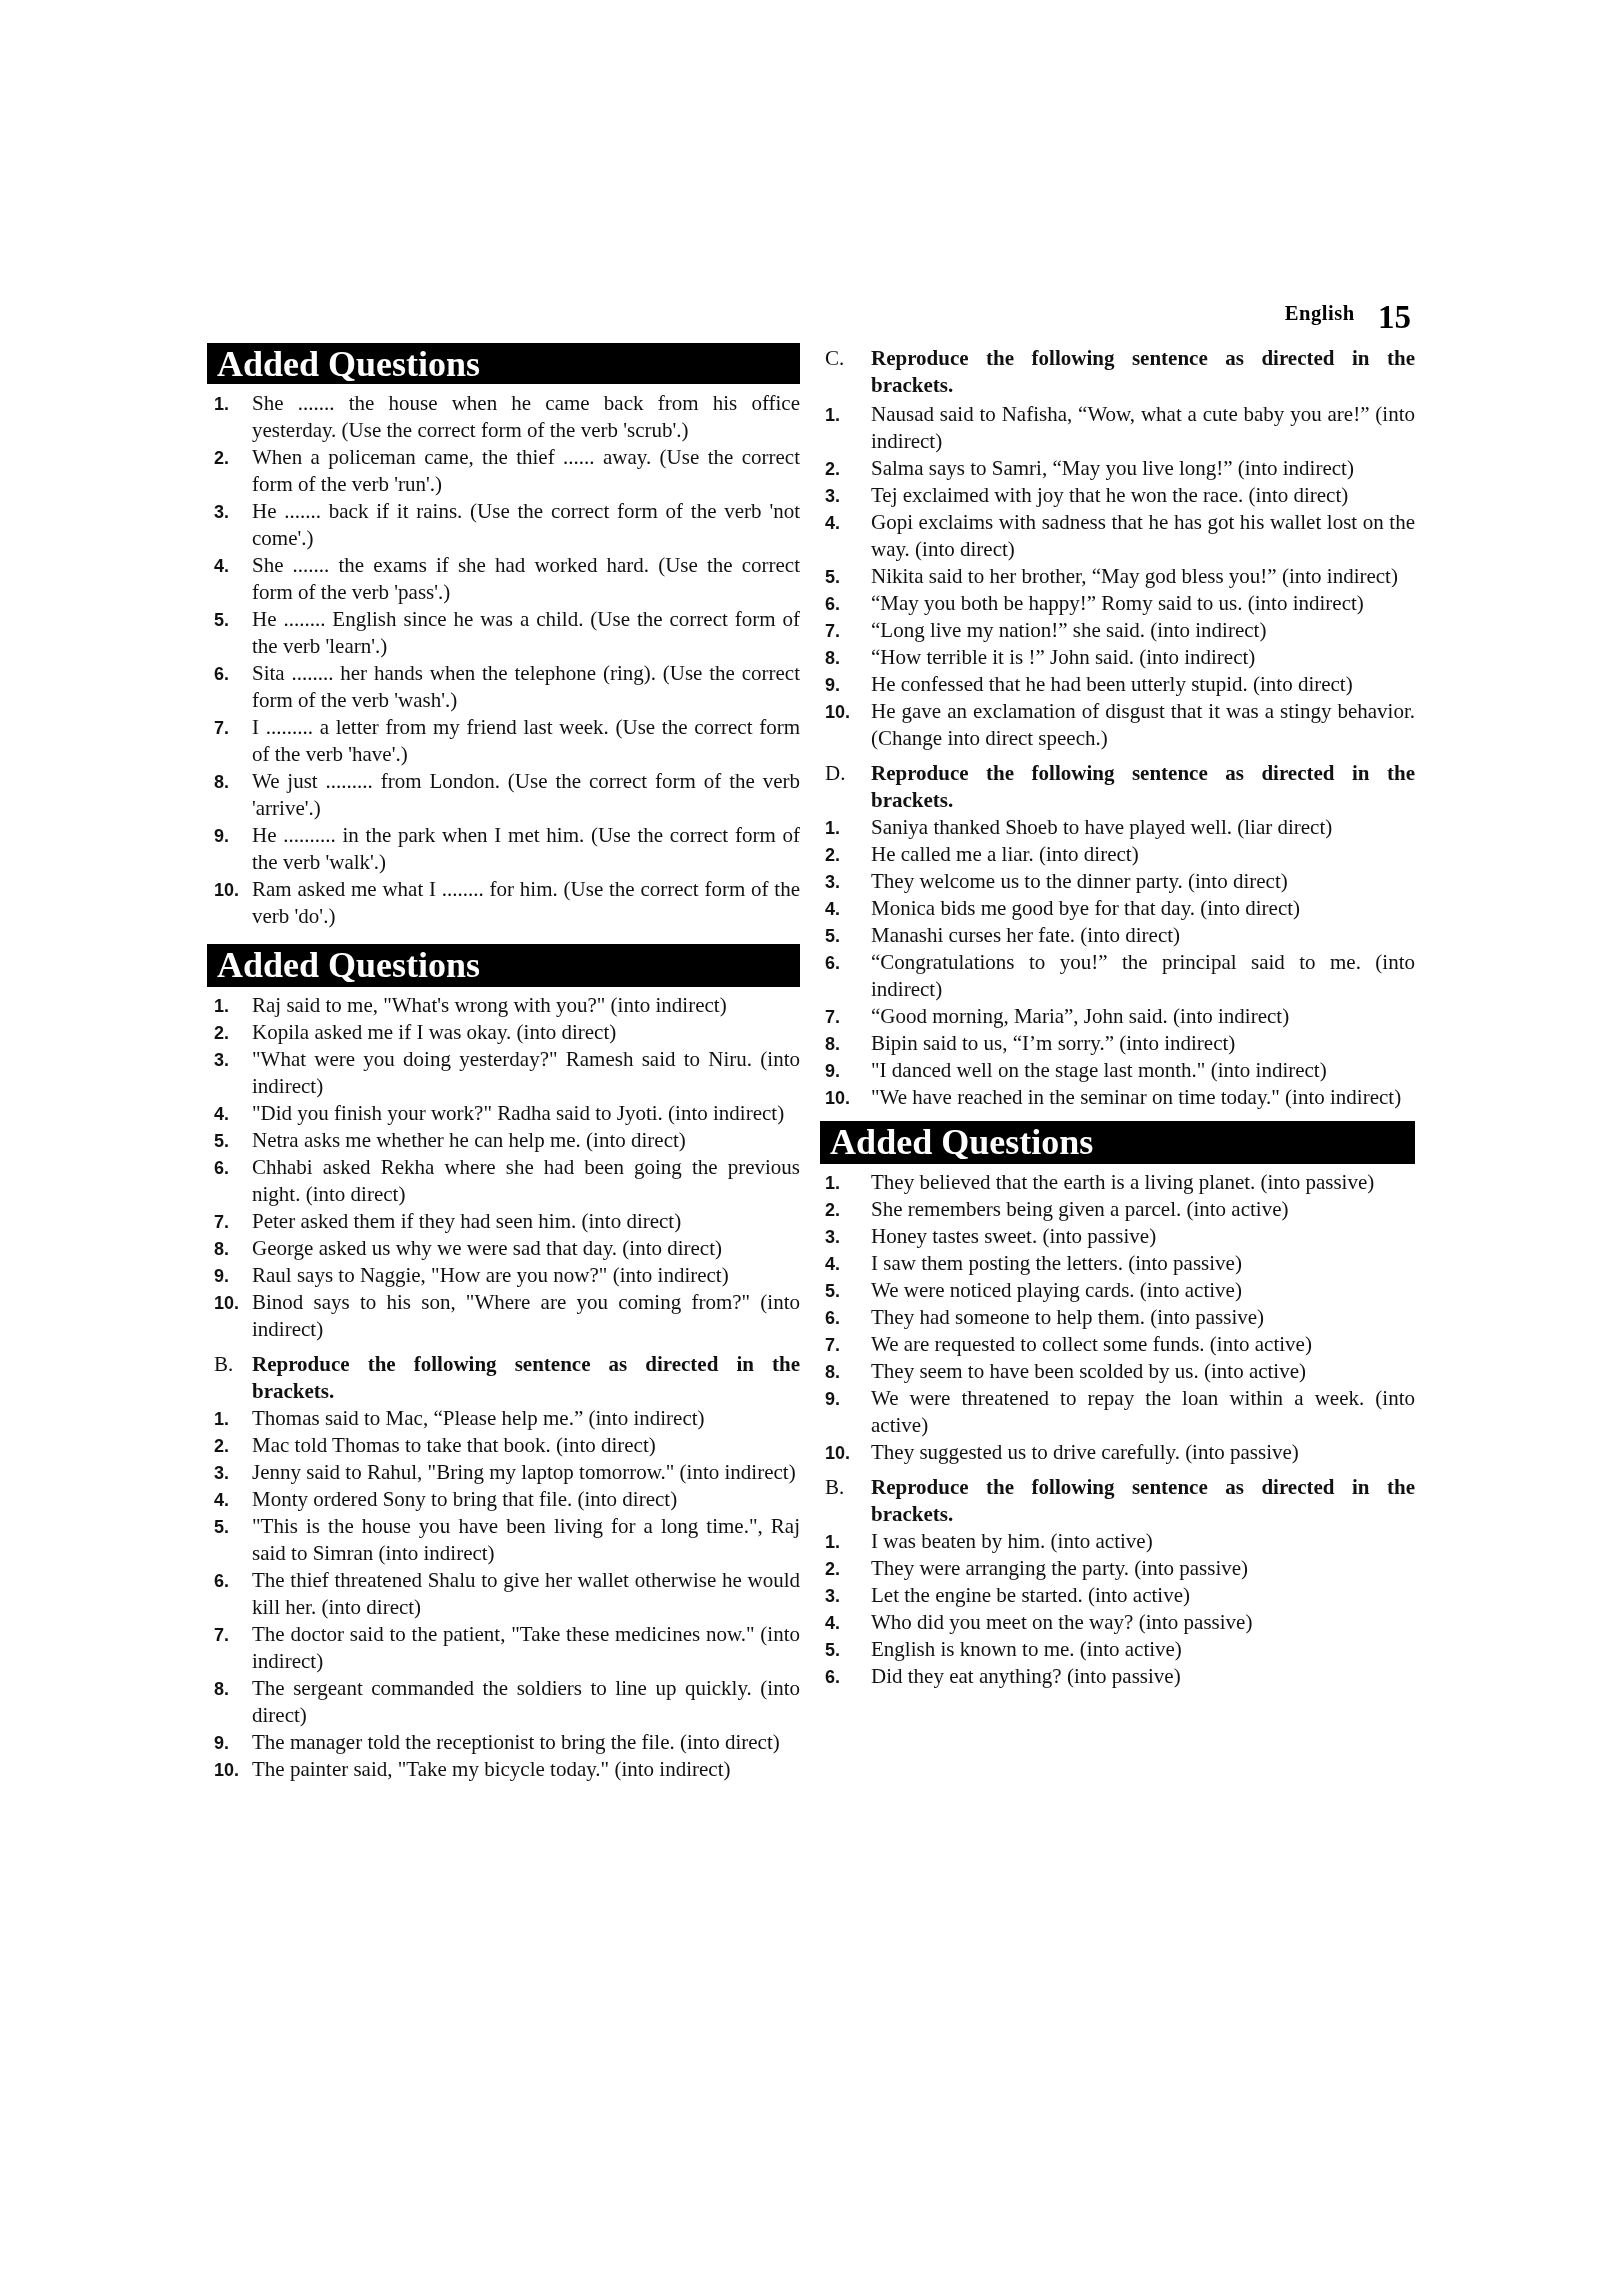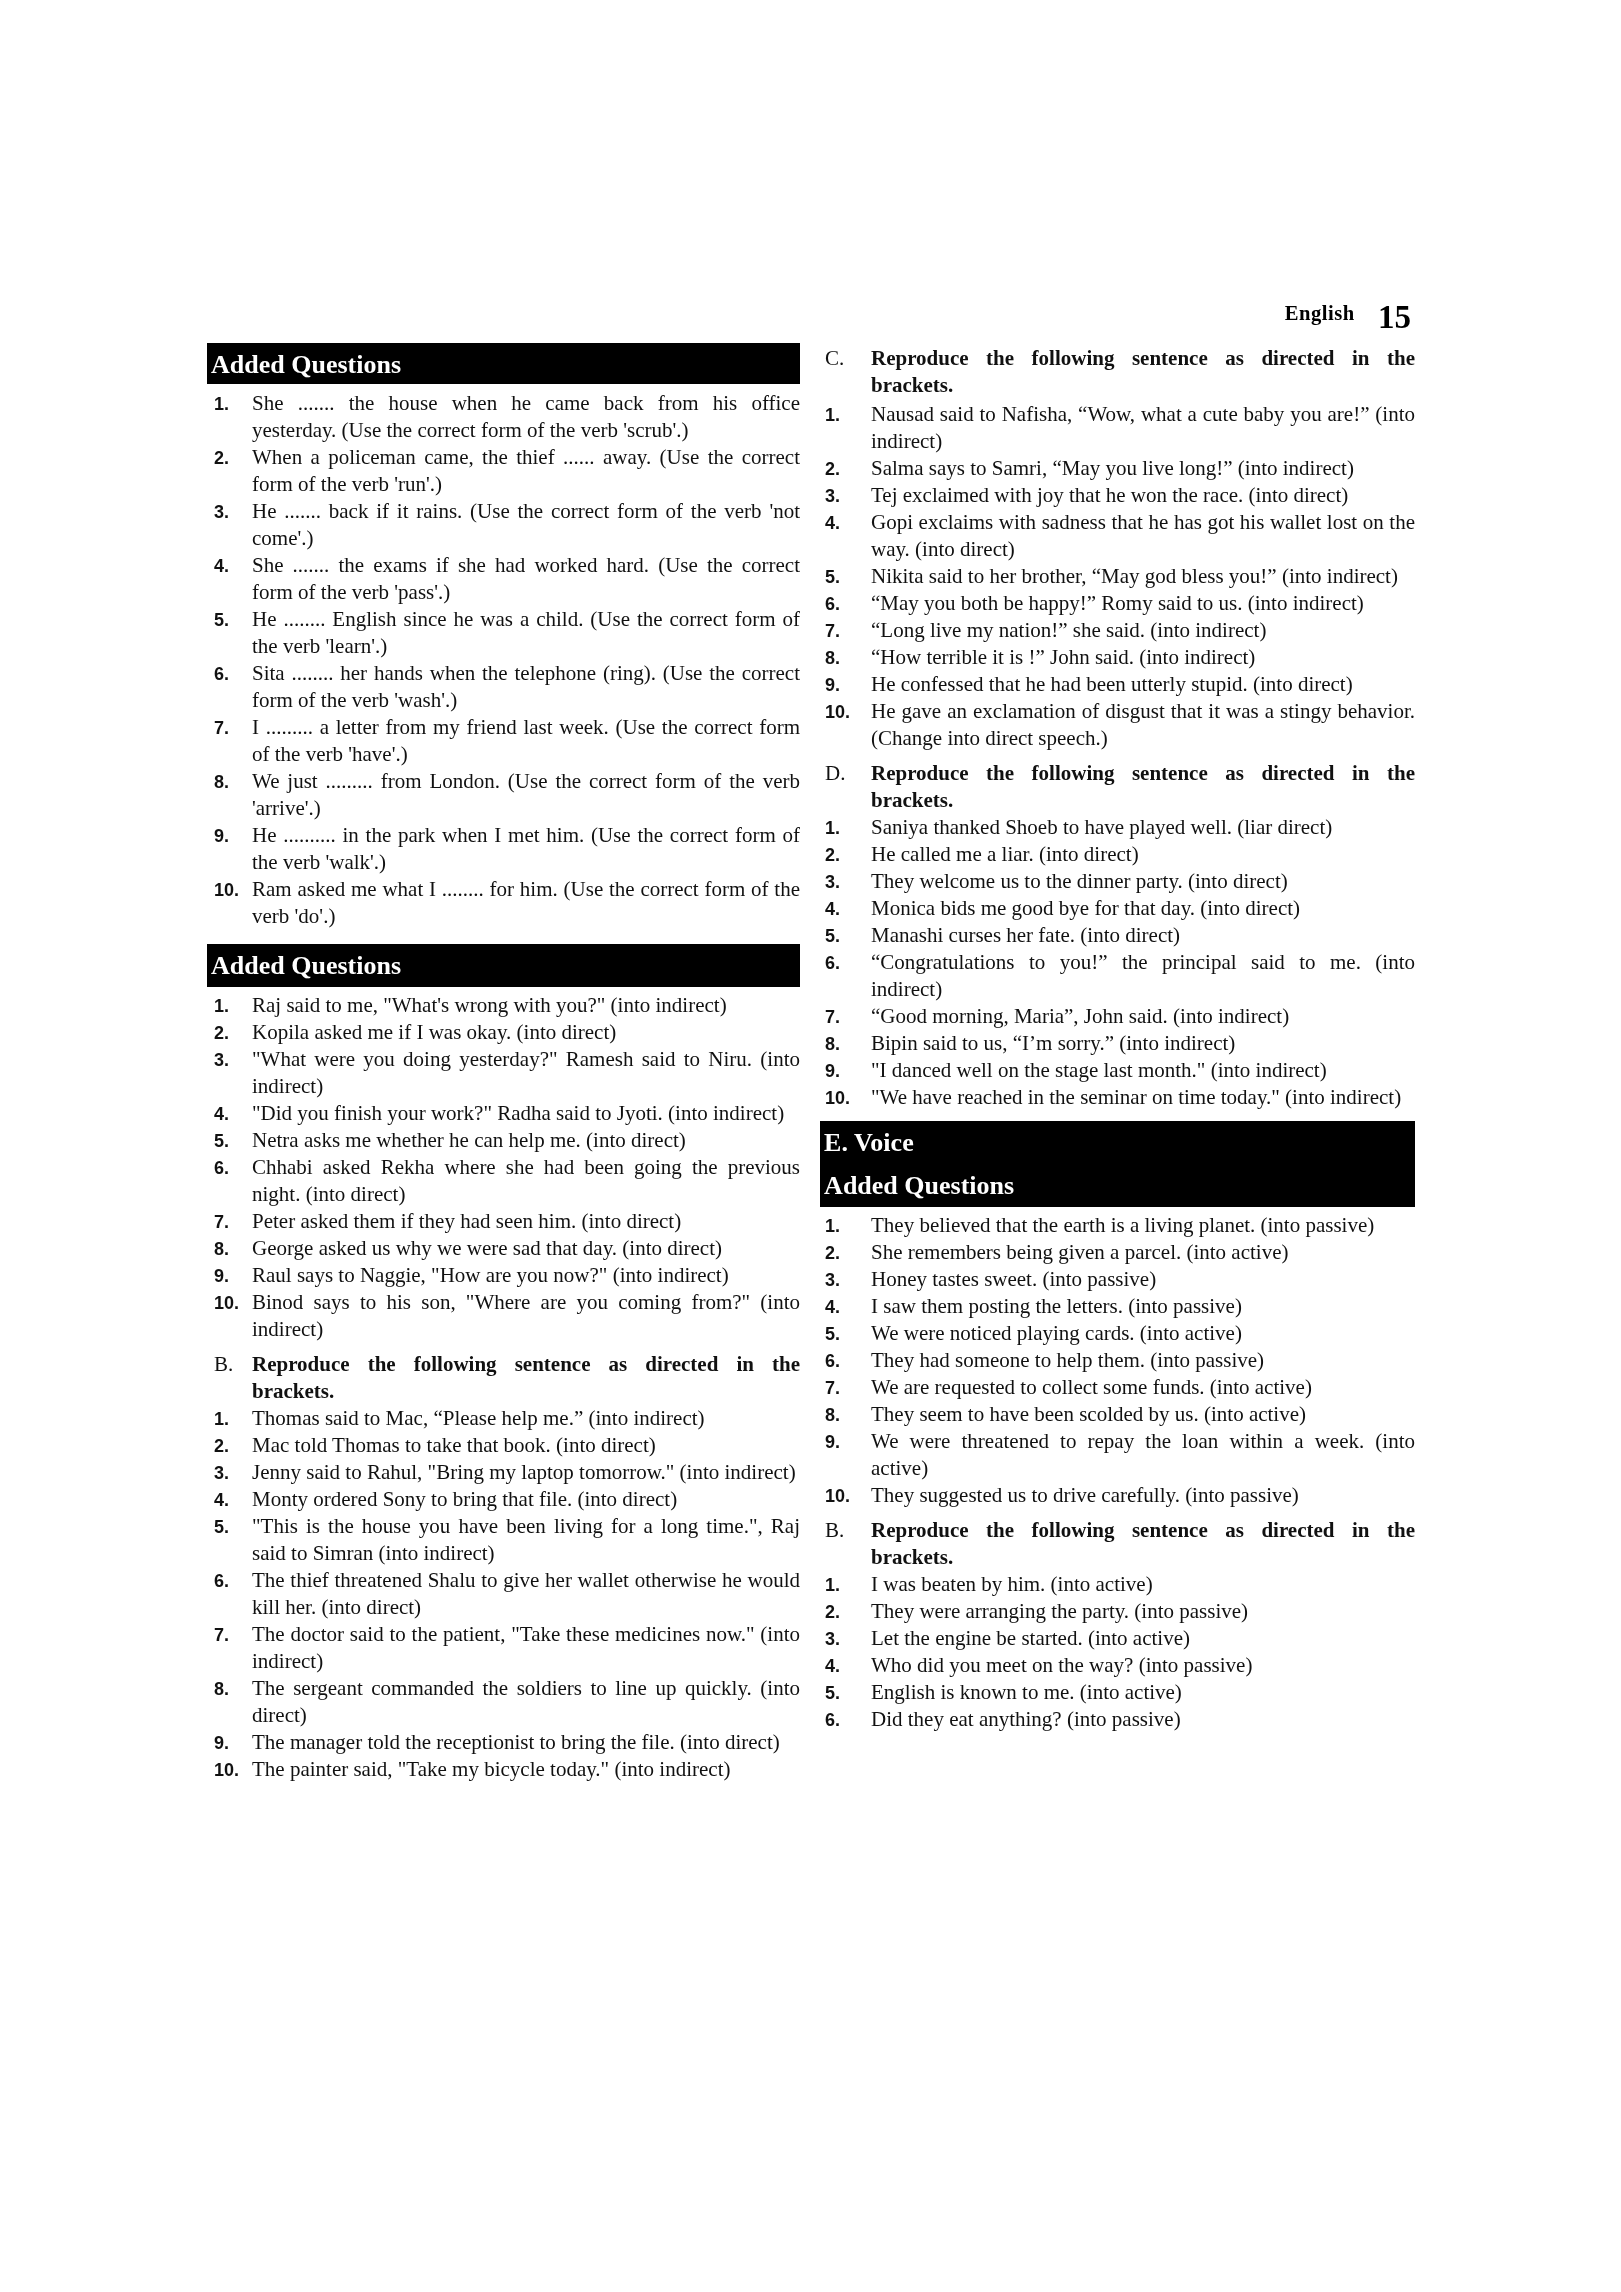--- a/index.html
+++ b/index.html
@@ -5,21 +5,21 @@
   html, body { margin: 0; padding: 0; background: #ffffff; }
   body { width: 1621px; height: 2293px; position: relative; overflow: hidden; color: #111; }
   .page-header { position: absolute; top: 298px; left: 1274px; width: 145px; height: 29px; font-family: Liberation Serif, serif; font-weight: bold; color: #000; }
   .page-header .subject { position: absolute; left: 10.8px; top: 3.9px; font-size: 20.6px; letter-spacing: 0.5px; }
   .page-header .page-num { position: absolute; left: 104px; top: 1px; font-size: 33px; }
 
   .col { position: absolute; top: 343px; }
   .col-left { left: 207px; width: 593px; }
   .col-right { left: 825px; width: 590px; top: 345px; }
 
-  .bar { background: #000; color: #fff; font-family: "Liberation Serif", serif; font-weight: bold; font-size: 26px; padding: 0 0 0 4px; }
+  .bar { background: #000; color: #fff; font-family: "Liberation Serif", serif; font-weight: bold; font-size: 36px; padding: 0 0 0 10px; }
   .bar .bar-line { height: 41px; line-height: 43px; }
   .bar.double .bar-line { height: 43px; }
   .col-right .bar { margin-left: -4.9px; }
 
   ol.q { list-style: none; margin: 0; padding: 0; }
   ol.q li { position: relative; padding-left: 45px; font-family: "Liberation Serif", serif; font-size: 21px; line-height: 27px; text-align: justify; }
   .col-right ol.q li { padding-left: 46px; }
   ol.q li .num { position: absolute; left: 6.9px; top: 1px; font-family: "Liberation Sans", sans-serif; font-weight: bold; font-size: 18px; }
   .col-right ol.q li .num { left: 0px; }
   ol.q li .txt { display: block; }
@@ -277,21 +277,20 @@
         <span class="txt">"I danced well on the stage last month." (into indirect)</span>
       </li>
       <li>
         <span class="num">10.</span>
         <span class="txt">"We have reached in the seminar on time today." (into indirect)</span>
       </li>
     </ol>
 
   <div style="height:9.8px"></div>
   <div class="bar double">
-    <div class="bar-line">E.  Voice</div>
     <div class="bar-line">Added Questions</div>
   </div>
   <div class="gap-s"></div>
   <ol class="q">
       <li>
         <span class="num">1.</span>
         <span class="txt">They believed that the earth is a living planet. (into passive)</span>
       </li>
       <li>
         <span class="num">2.</span>

